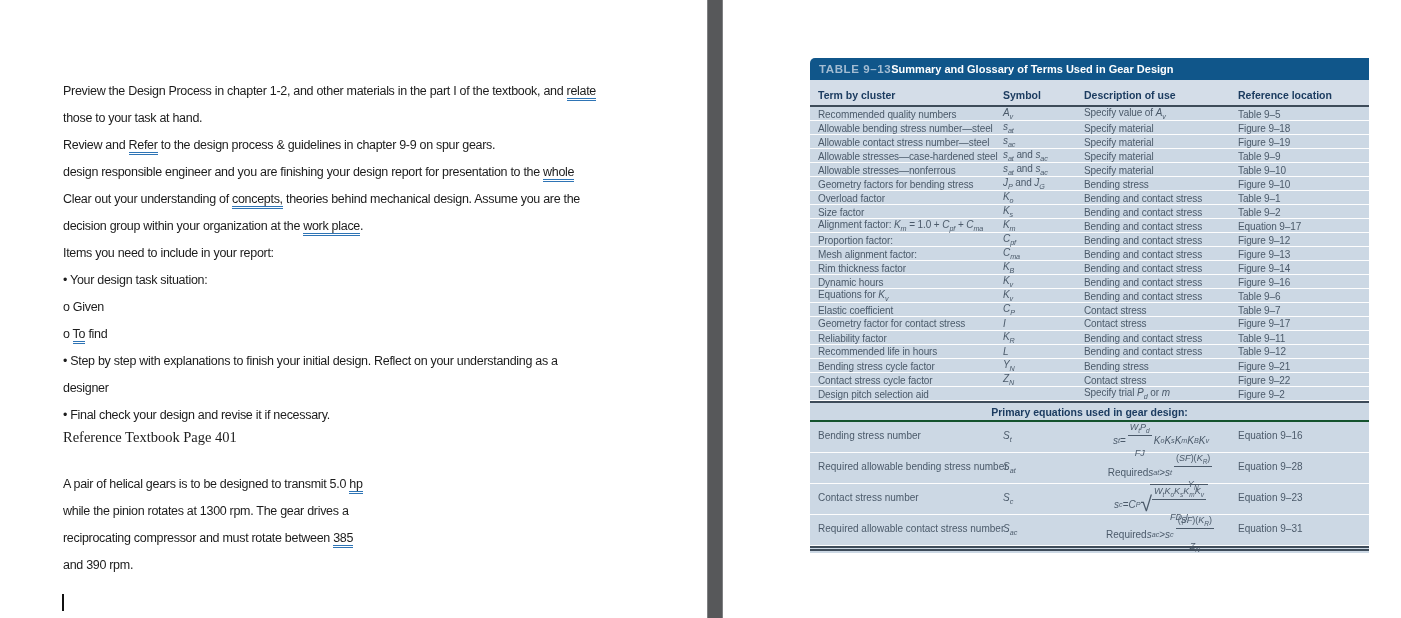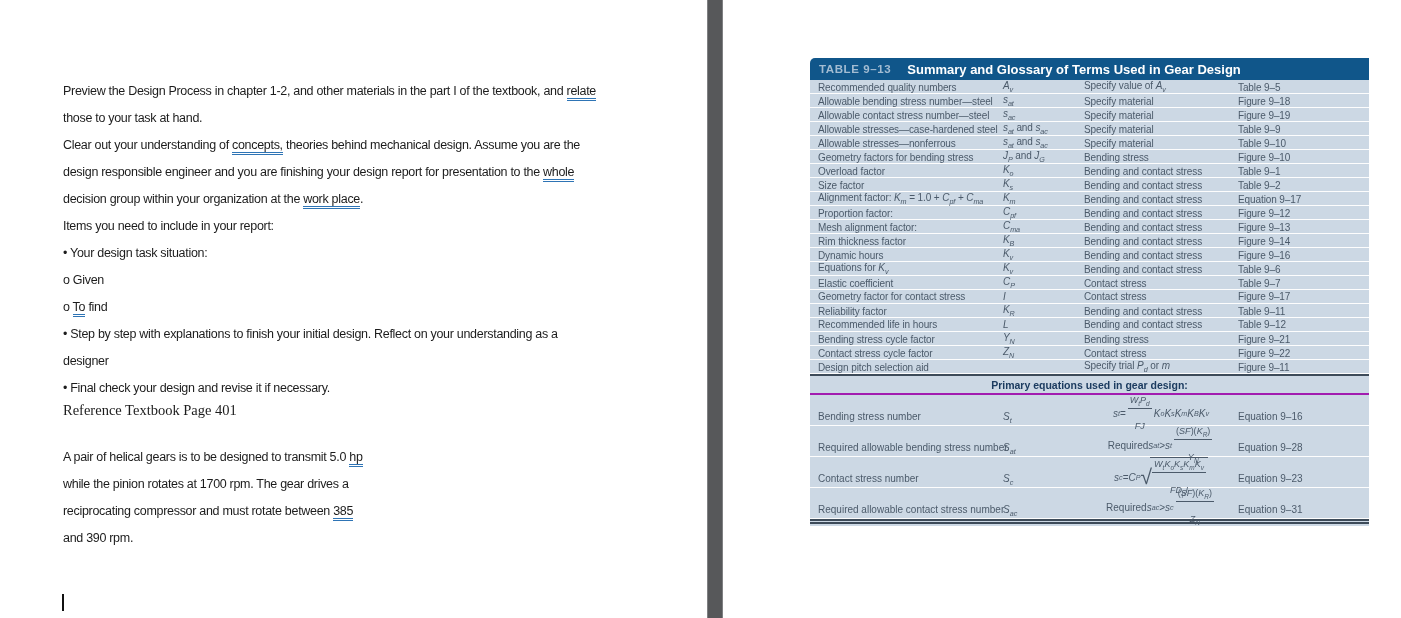--- a/index.html
+++ b/index.html
@@ -22,80 +22,87 @@
   .divider{position:absolute;left:707px;top:0;width:16px;height:618px;
     background:#57585a;border-left:1px solid #7f8082;border-right:1px solid #7f8082;
     box-sizing:border-box;}
 
   
   .ref-pane{position:absolute;left:723px;top:12px;width:678px;height:618px;background:#fff;}
   .tbl{position:absolute;left:87px;top:46px;width:559px;}
   .tbl-titlebar{height:22px;background:#10568a;border-radius:5px 0 0 0;
     display:flex;align-items:center;padding-left:9px;}
   .tbl-label{color:#a3bcd2;font-weight:bold;font-size:11.5px;letter-spacing:0.6px;}
-  .tbl-title{color:#ffffff;font-weight:bold;font-size:13px;margin-left:16px;}
+  .tbl-title{color:#ffffff;font-weight:bold;font-size:11px;}
   .grid4{display:grid;grid-template-columns:185px 81px 154px 1fr;padding-left:8px;box-sizing:border-box;}
   .tbl-colheads{height:27px;background:#d4dde8;align-items:end;padding-bottom:4px;
     border-bottom:2px solid #3d4b59;font-size:10.5px;font-weight:bold;color:#1c3c60;}
   .tbl-row{height:14px;background:#ccd8e4;border-bottom:1px solid #fdfdfd;
     align-items:center;font-size:10px;letter-spacing:-0.1px;color:#4b5a6a;white-space:nowrap;}
   .tbl-row .c, .tbl-colheads .c{overflow:visible;}
   .tbl sub{font-size:0.72em;font-style:italic;}
-  .tbl-section{height:17px;background:#ccd8e4;border-top:2px solid #3d4b59;border-bottom:2px solid #a21caf;
+  .tbl-section{height:17px;background:#ccd8e4;border-top:2px solid #3d4b59;border-bottom:2px solid #14532d;
     display:flex;align-items:center;justify-content:center;
     font-size:10.5px;font-weight:bold;color:#1c3c60;}
   .eq-row{height:31px;background:#ccd8e4;border-bottom:1px solid #fdfdfd;
     font-size:10px;color:#4b5a6a;white-space:nowrap;}
-  .eq-row .c{padding-top:16px;}
+  .eq-row .c{padding-top:8px;}
   .eq-formula{display:flex;align-items:center;justify-content:center;padding-top:0 !important;}
   .frac{display:inline-flex;flex-direction:column;align-items:center;
     font-size:9px;line-height:1.2;margin:0 2px;vertical-align:middle;}
   .frac .fnum{border-bottom:1px solid #4b5a6a;padding:0 2px;}
   .frac .fden{padding:0 2px;margin-top:12px;}
   .sqrt{display:inline-flex;align-items:center;}
   .sqrt .radical{font-style:normal;font-size:21px;line-height:0.85;margin-right:-2px;color:#4b5a6a;}
   .sqrt .under{border-top:1px solid #4b5a6a;padding-top:1px;display:inline-flex;}
   .tbl-bottom .r{height:1.5px;background:#3d4b59;}
   .tbl-bottom .g{height:1.5px;background:#ccd8e4;}
   .tbl-bottom .pad{height:2px;background:#ccd8e4;}
 </style>
 </head>
 <body>
 
 <div class="doc-pane">
   <div class="doc-content" id="doc-lines">
       <div class="line"><span>Preview the Design Process in chapter 1-2, and other materials in the part I of the textbook, and </span><span class="gram">relate</span></div>
       <div class="line"><span>those to your task at hand.</span></div>
+      <div class="line"><span>Review and </span><span class="gram">Refer</span><span> to the design process &amp; guidelines in chapter 9-9 on spur gears.</span></div>
+      <div class="line"><span>design responsible engineer and you are finishing your design report for presentation to the </span><span class="gram">whole</span></div>
       <div class="line"><span>Clear out your understanding of </span><span class="gram">concepts,</span><span> theories behind mechanical design. Assume you are the</span></div>
-      <div class="line"><span>design responsible engineer and you are finishing your design report for presentation to the </span><span class="gram">whole</span></div>
       <div class="line"><span>decision group within your organization at the </span><span class="gram">work place</span><span>.</span></div>
       <div class="line"><span>Items you need to include in your report:</span></div>
       <div class="line"><span>• Your design task situation:</span></div>
       <div class="line"><span>o Given</span></div>
       <div class="line"><span>o </span><span class="gram">To</span><span> find</span></div>
       <div class="line"><span>• Step by step with explanations to finish your initial design. Reflect on your understanding as a</span></div>
       <div class="line"><span>designer</span></div>
       <div class="line"><span>• Final check your design and revise it if necessary.</span></div>
       <div class="line serif"><span>Reference Textbook Page 401</span></div>
       <div class="line gap"><span>A pair of helical gears is to be designed to transmit 5.0 </span><span class="gram">hp</span></div>
-      <div class="line"><span>while the pinion rotates at 1700 rpm. The gear drives a</span></div>
+      <div class="line"><span>while the pinion rotates at 1300 rpm. The gear drives a</span></div>
       <div class="line"><span>reciprocating compressor and must rotate between </span><span class="gram">385</span></div>
       <div class="line"><span>and 390 rpm.</span></div>
     </div>
   <div class="caret"></div>
 </div>
 
 <div class="divider"></div>
 
 <div class="ref-pane">
   <div class="tbl">
     <div class="tbl-titlebar">
       <span class="tbl-label">TABLE 9–13</span>
       <span class="tbl-title">Summary and Glossary of Terms Used in Gear Design</span>
     </div>
+    <div class="tbl-colheads grid4" id="col-heads">
+        <span class="c">Term by cluster</span>
+        <span class="c">Symbol</span>
+        <span class="c">Description of use</span>
+        <span class="c">Reference location</span>
+      </div>
     <div id="table-body">
         <div class="tbl-row grid4">
           <span class="c"><span>Recommended quality numbers</span></span>
           <span class="c"><i>A</i><sub>v</sub></span>
           <span class="c"><span>Specify value of </span><i>A</i><sub>v</sub></span>
           <span class="c"><span>Table 9–5</span></span>
         </div>
         <div class="tbl-row grid4">
           <span class="c"><span>Allowable bending stress number—steel</span></span>
           <span class="c"><i>s</i><sub>at</sub></span>
@@ -207,21 +214,21 @@
         <div class="tbl-row grid4">
           <span class="c"><span>Contact stress cycle factor</span></span>
           <span class="c"><i>Z</i><sub>N</sub></span>
           <span class="c"><span>Contact stress</span></span>
           <span class="c"><span>Figure 9–22</span></span>
         </div>
         <div class="tbl-row grid4">
           <span class="c"><span>Design pitch selection aid</span></span>
           <span class="c"></span>
           <span class="c"><span>Specify trial </span><i>P</i><sub>d</sub><span> or </span><i>m</i></span>
-          <span class="c"><span>Figure 9–11</span></span>
+          <span class="c"><span>Figure 9–2</span></span>
         </div>
       </div>
     <div class="tbl-section">
       <span>Primary equations used in gear design:</span>
     </div>
     <div id="eq-rows">
         <div class="eq-row grid4">
           <span class="c"><span>Bending stress number</span></span>
           <span class="c"><i>S</i><sub>t</sub></span>
           <span class="c eq-formula">

